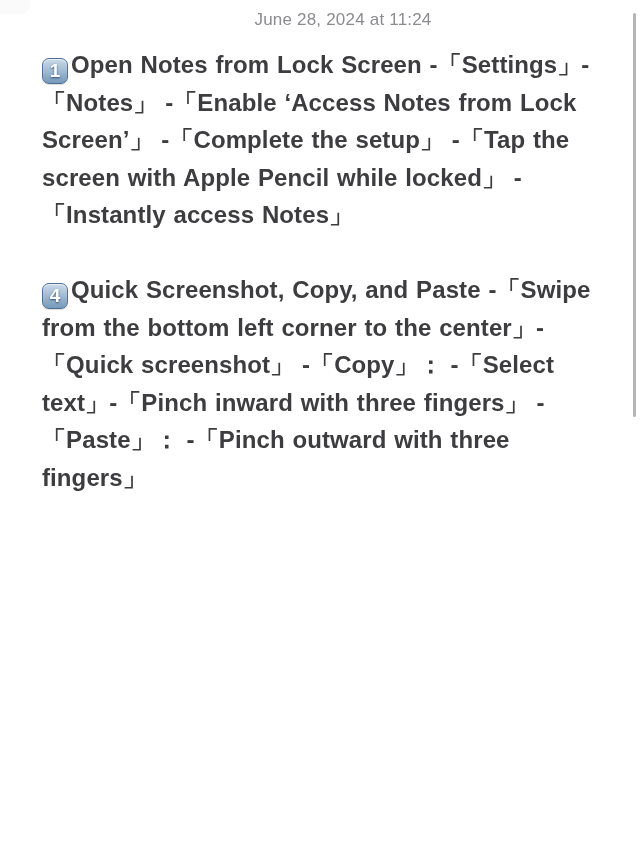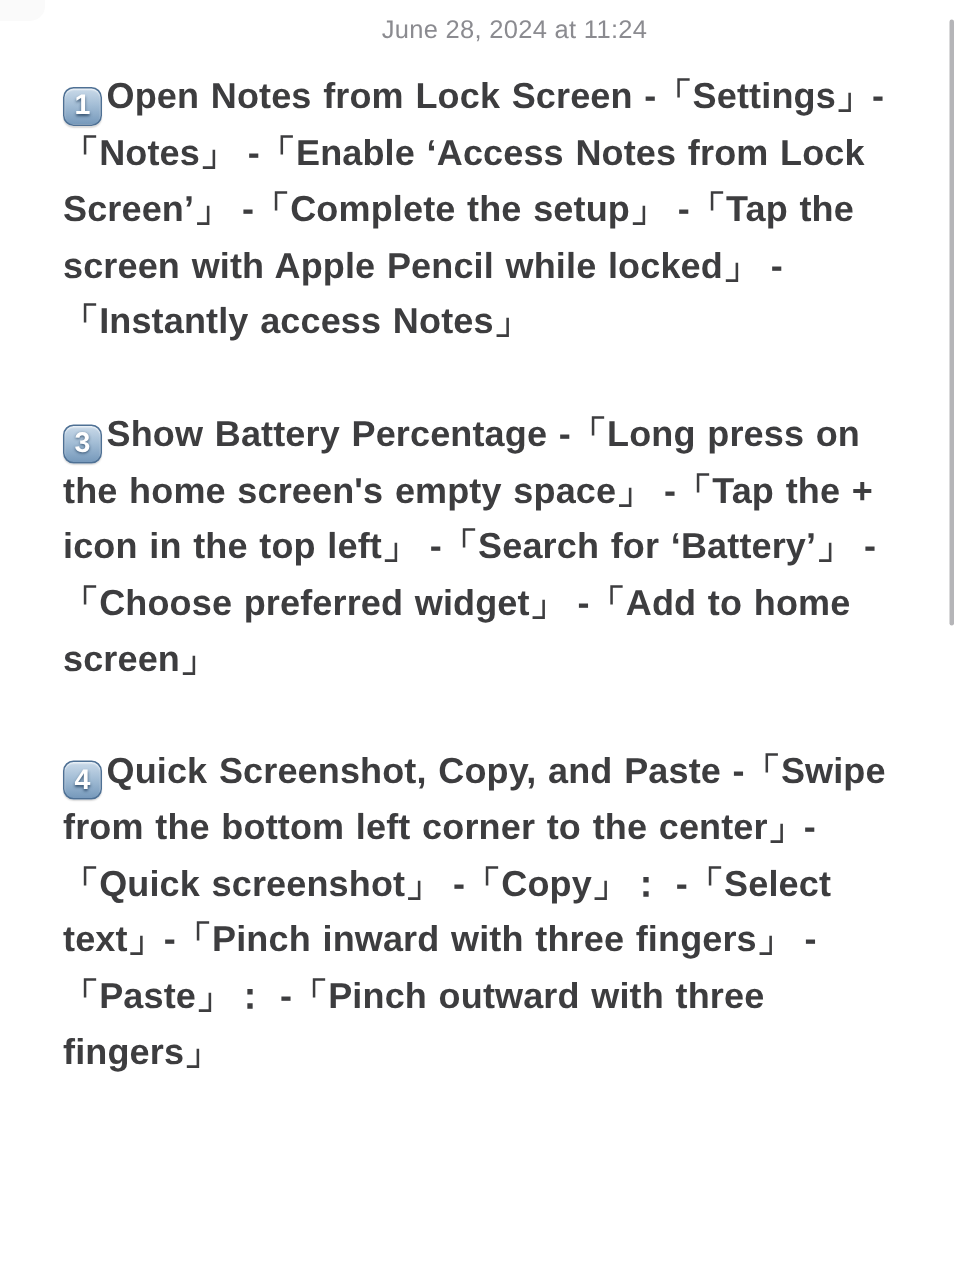--- a/index.html
+++ b/index.html
@@ -70,19 +70,18 @@
 
 <div class="corner-artifact"></div>
 
 <div class="date-header">June 28, 2024 at 11:24</div>
 
 <div class="note-body">
 
   <p class="note-item"><span class="keycap">1</span><span>Open Notes from Lock Screen -「Settings」-「Notes」 -「Enable ‘Access Notes from Lock Screen’」 -「Complete the setup」 -「Tap the screen with Apple Pencil while locked」 -「Instantly access Notes」</span></p>
 
 
-  <p class="note-item"><span class="keycap">3</span><span>Show Battery Percentage -「Long press on the home screen's empty space」 -「Tap the + icon in the top left」 -「Search for ‘Battery’」 -「Choose preferred widget」 -「Add to home screen」</span></p>
 
   <p class="note-item"><span class="keycap">4</span><span>Quick Screenshot, Copy, and Paste -「Swipe from the bottom left corner to the center」-「Quick screenshot」 -「Copy」： -「Select text」-「Pinch inward with three fingers」 -「Paste」： -「Pinch outward with three fingers」</span></p>
 
 </div>
 
 <div class="scrollbar"></div>
 
 </body></html>

